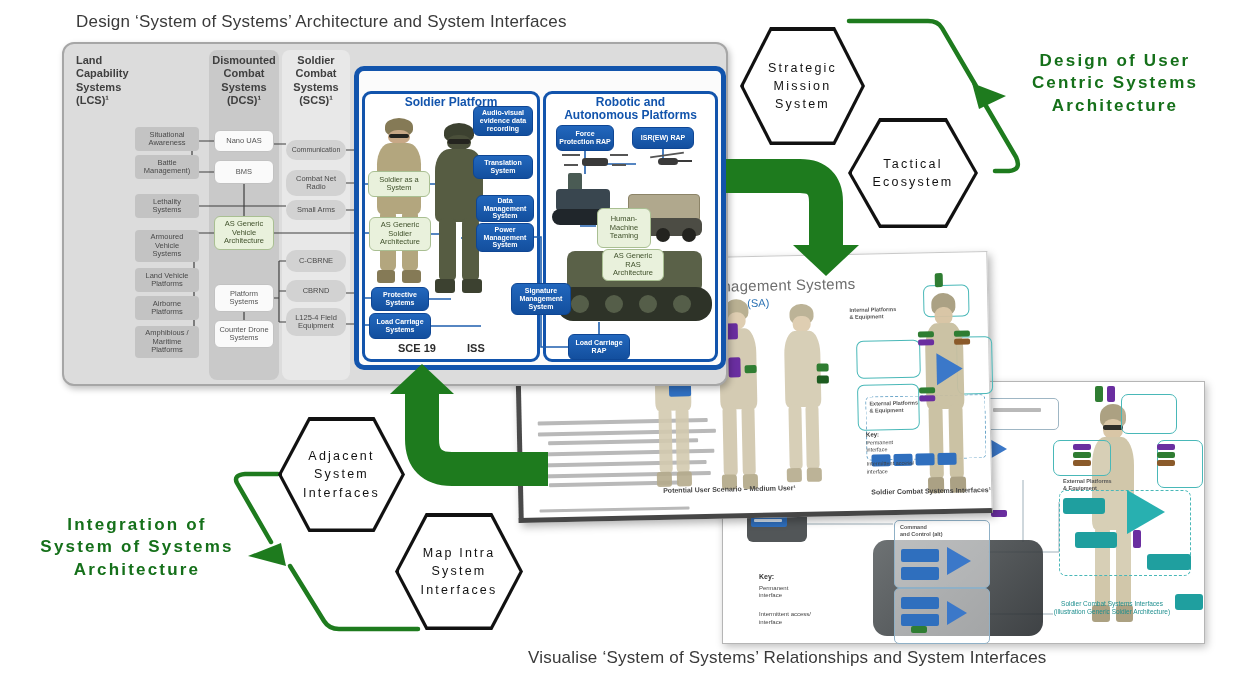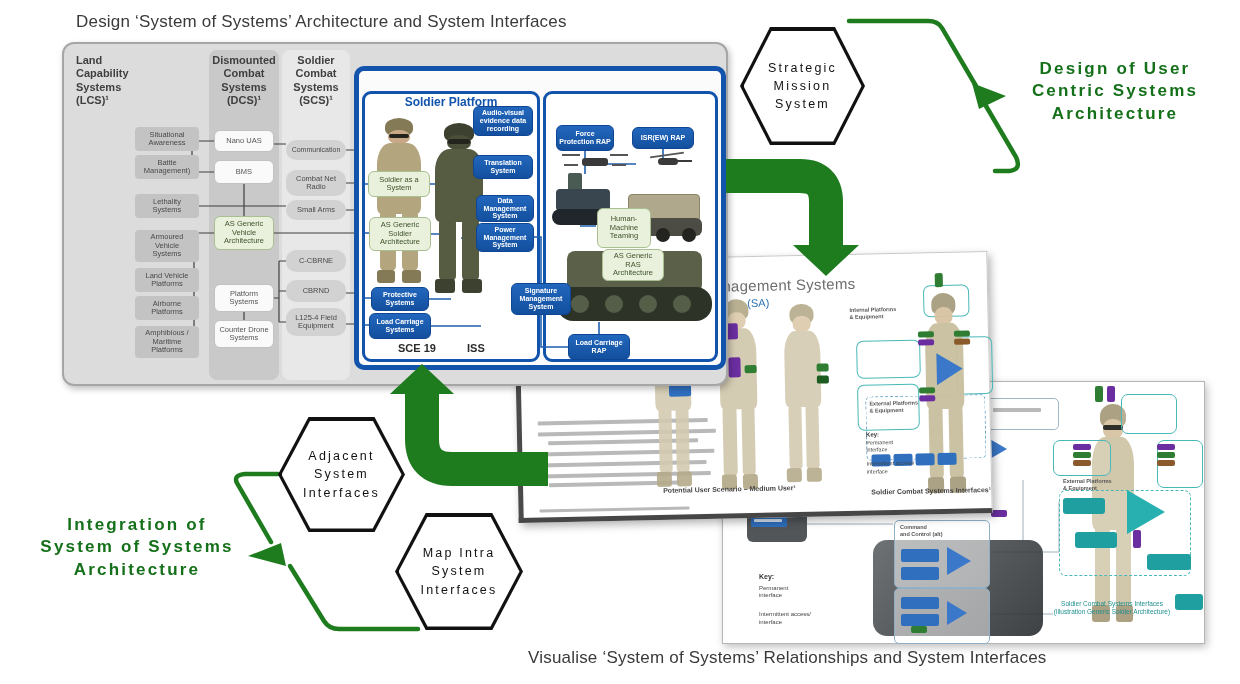--- a/index.html
+++ b/index.html
@@ -370,20 +370,22 @@
 System</div>
         <div class="bx bluebox" style="left:6px;top:193px;width:58px;height:24px;">Protective
 Systems</div>
         <div class="bx bluebox" style="left:4px;top:219px;width:62px;height:26px;">Load Carriage
 Systems</div>
         <div class="footlabel" style="left:33px;top:248px;">SCE 19</div>
         <div class="footlabel" style="left:102px;top:248px;">ISS</div>
       </div>
 
       <div class="subpanel" style="left:184px;top:20px;width:175px;height:271px;">
+        <div class="subtitle">Robotic and
+Autonomous Platforms</div>
         <svg class="overlaysvg" width="169" height="265" viewBox="0 0 169 265">
           <path d="M39,57 V80 M117,55 V64 M50,132 H34 M86,187 V196 M53,240 V228 M39,70 H90" stroke="#1f5fae" stroke-width="1.6" fill="none"></path>
         </svg>
 
         <div class="prop" style="left:16px;top:56px;width:66px;height:22px;">
           <div class="abs" style="left:20px;top:8px;width:26px;height:8px;background:#3a3a3a;border-radius:3px;"></div>
           <div class="abs" style="left:0;top:4px;width:18px;height:2px;background:#555;"></div>
           <div class="abs" style="left:48px;top:4px;width:18px;height:2px;background:#555;"></div>
           <div class="abs" style="left:2px;top:14px;width:14px;height:2px;background:#555;"></div>
           <div class="abs" style="left:50px;top:14px;width:14px;height:2px;background:#555;"></div>
@@ -462,36 +464,42 @@
     </g>
   </svg>
 
   <div class="hexagon" style="left:740px;top:27px;width:125px;height:118px;">
     <div class="hx-outer"></div>
     <div class="hx-inner"></div>
     <div class="hx-label">Strategic
 Mission
 System</div>
   </div>
+  <div class="hexagon" style="left:848px;top:118px;width:130px;height:110px;">
+    <div class="hx-outer"></div>
+    <div class="hx-inner"></div>
+    <div class="hx-label">Tactical
+Ecosystem</div>
+  </div>
   <div class="hexagon" style="left:278px;top:417px;width:127px;height:115px;">
     <div class="hx-outer"></div>
     <div class="hx-inner"></div>
     <div class="hx-label">Adjacent
 System
 Interfaces</div>
   </div>
   <div class="hexagon" style="left:395px;top:513px;width:128px;height:117px;">
     <div class="hx-outer"></div>
     <div class="hx-inner"></div>
     <div class="hx-label">Map Intra
 System
 Interfaces</div>
   </div>
 
-  <div class="greenlabel" style="left:1015px;top:58px;width:200px;text-align:center;">Design of User
+  <div class="greenlabel" style="left:1015px;top:50px;width:200px;text-align:center;">Design of User
 Centric Systems
 Architecture</div>
   <div class="greenlabel" style="left:26px;top:514px;width:222px;">Integration of
 System of Systems
 Architecture</div>
 
   <div class="caption" style="left:528px;top:648px;">Visualise ‘System of Systems’ Relationships and System Interfaces</div>
 </div>
 
 </body></html>

